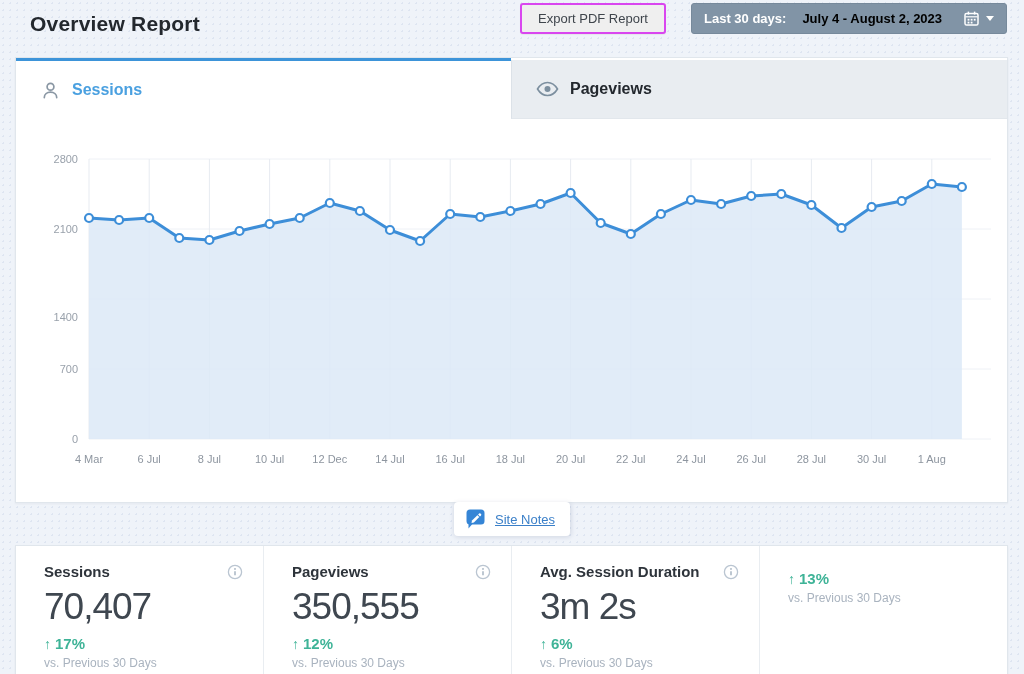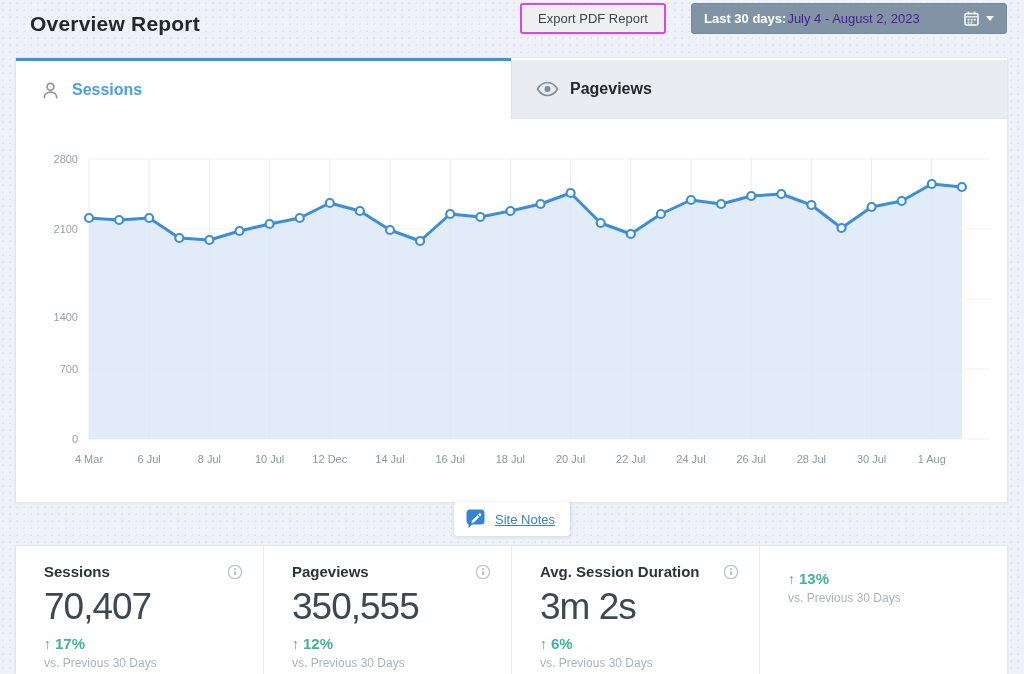--- a/index.html
+++ b/index.html
@@ -23,22 +23,22 @@
     font-family: "Liberation Sans", sans-serif;
     font-size: 13px; color: #3f454c; cursor: pointer;
     box-shadow: 0 1px 1px rgba(0,0,0,.05);
   }
   .date-btn {
     position: absolute; left: 691px; top: 3px; width: 316px; height: 31px;
     background: #8194a6; border: 1px solid #76heit; border: 1px solid #76899b; border-radius: 3px;
     display: flex; align-items: center; padding: 0 12px;
     color: #fff; font-size: 13px; cursor: pointer;
   }
-  .date-btn .dr-label { font-weight: bold; margin-right: 1px; text-align: right; }
-  .date-btn .dr-value { font-weight: normal; color: #4c1d95; }
+  .date-btn .dr-label { font-weight: bold; margin-right: 16px; text-align: right; }
+  .date-btn .dr-value { font-weight: bold; color: #000000; }
   .date-btn .cal-wrap { margin-left: auto; display: flex; align-items: center; gap: 6px; }
   .caret-down { width: 0; height: 0; border-left: 4px solid transparent; border-right: 4px solid transparent; border-top: 5px solid #fff; }
   
   .report-card {
     position: absolute; left: 15px; top: 57px; width: 993px; height: 446px;
     background: #fff; border: 1px solid #e0e6ec;
     box-shadow: 0 1px 2px rgba(30,40,60,0.05);
   }
   .tabs-row { display: flex; height: 61px; }
   .tab { flex: 1; display: flex; align-items: center; padding-left: 24px; gap: 11px; font-size: 16px; font-weight: bold; cursor: pointer; }

